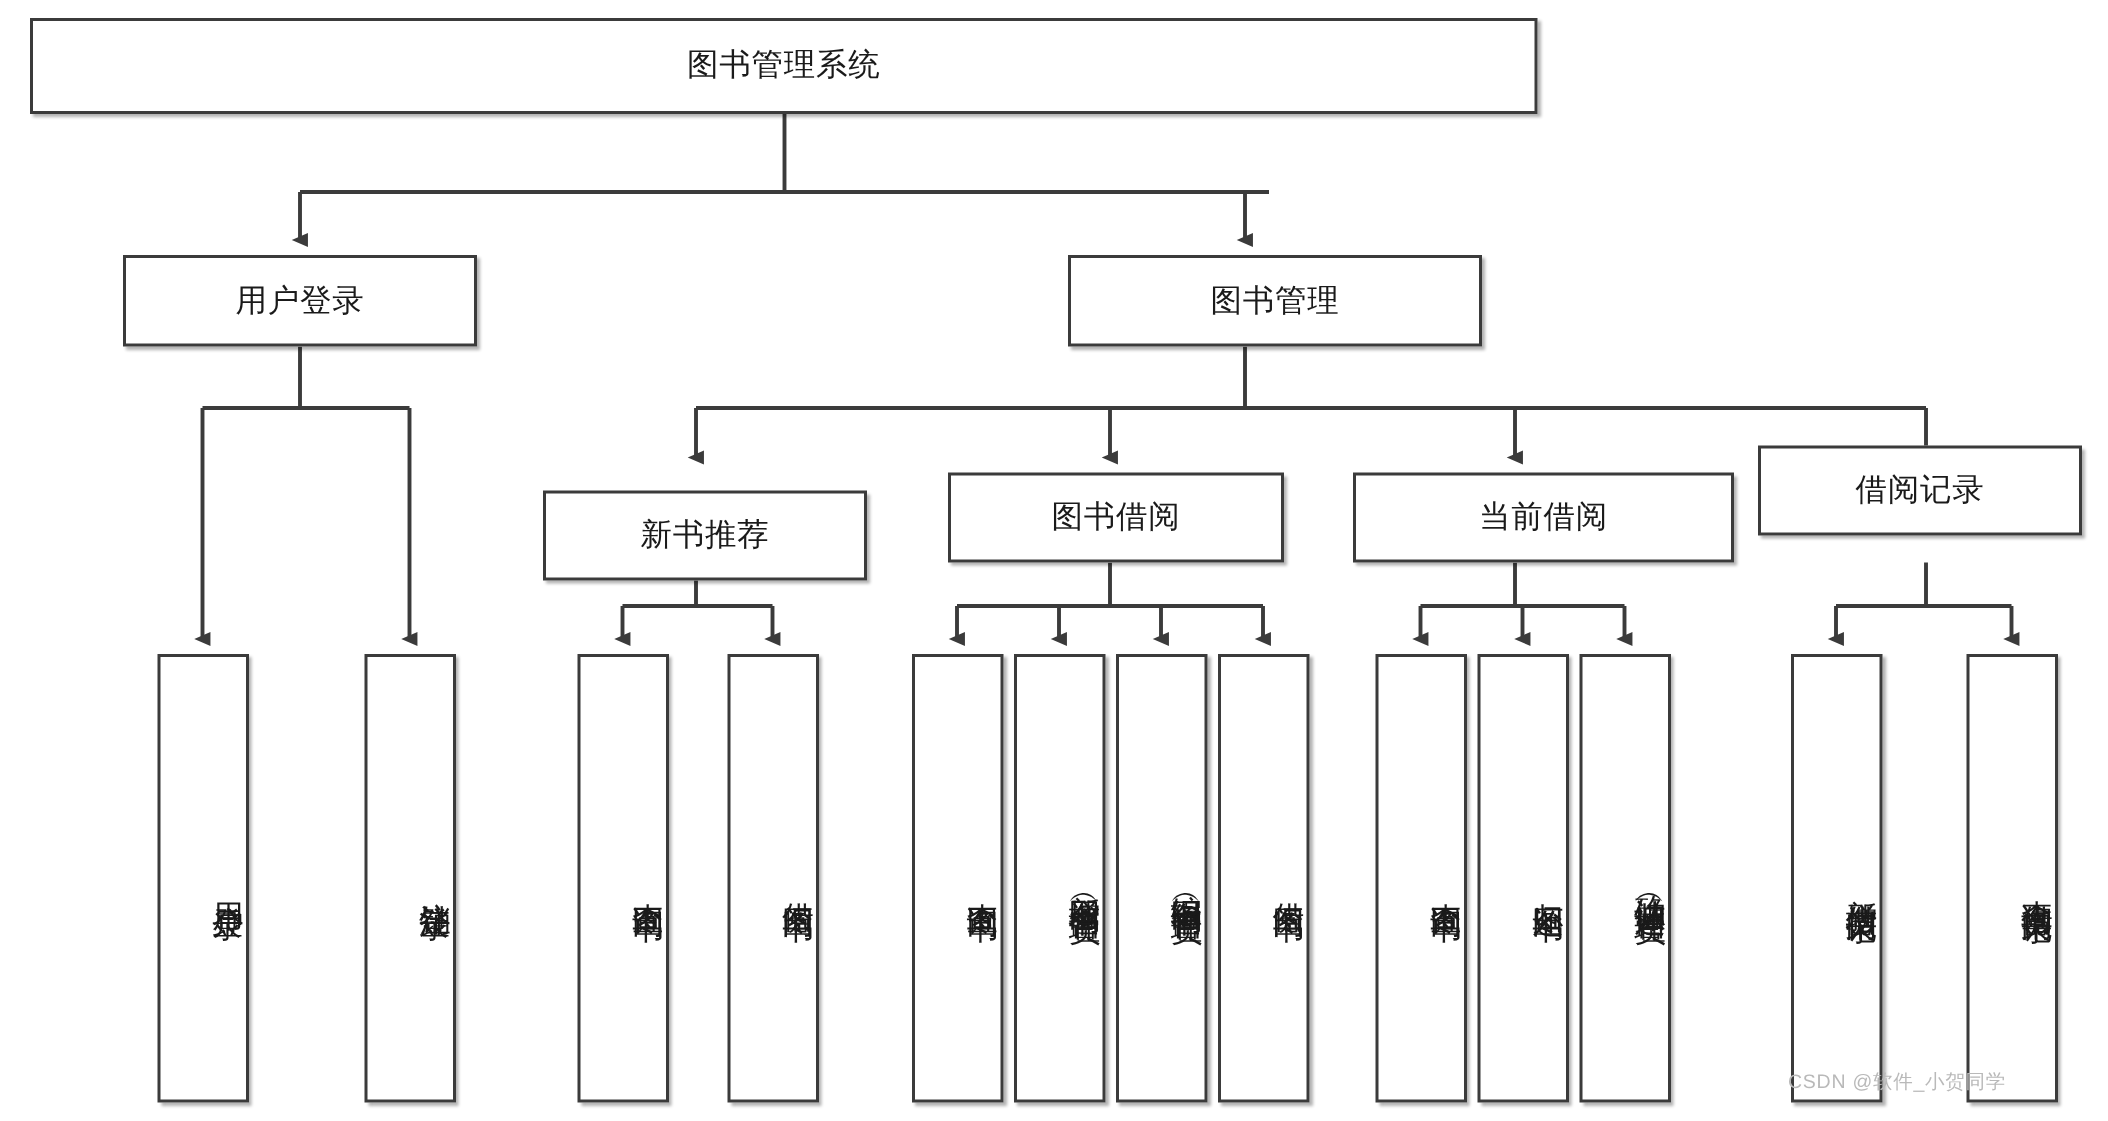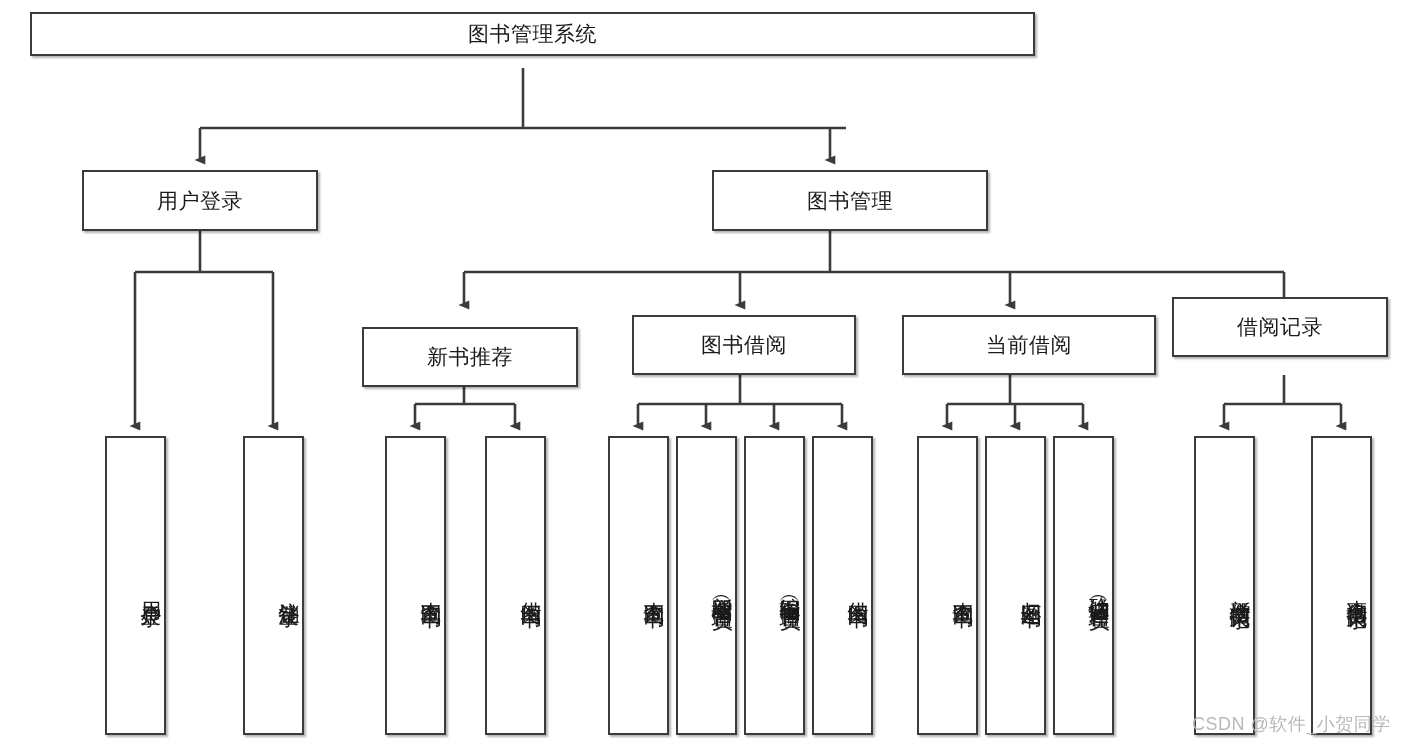--- a/index.html
+++ b/index.html
@@ -48,21 +48,21 @@
     writing-mode: vertical-rl;
     text-orientation: upright;
     letter-spacing: 2px;
     text-align: center;
     padding-top: 6px;
     align-items: flex-start;
     justify-content: center;
   }
   .watermark {
     position: absolute;
-    font-size: 18px;
+    font-size: 13px;
     color: #b9b9b9;
     white-space: nowrap;
     letter-spacing: 0.5px;
   }
 </style>
 </head>
 <body>
 
 <div id="canvas" style="background: rgb(255, 255, 255);">
 
@@ -110,21 +110,21 @@
       <path d="M1015,404 L1015,426" marker-end="url(#arrow)"></path>
       <path d="M1083,404 L1083,426" marker-end="url(#arrow)"></path>
 
       <path d="M1284,375 L1284,404"></path>
       <path d="M1224,404 L1341,404"></path>
       <path d="M1224,404 L1224,426" marker-end="url(#arrow)"></path>
       <path d="M1341,404 L1341,426" marker-end="url(#arrow)"></path>
     </g>
   </svg>
 
-  <div class="node node-h" id="node-root" style="left: 20px; top: 12px; width: 1005px; height: 44px; margin-left: 10px;">图书管理系统</div>
+  <div class="node node-h" id="node-root" style="left: 20px; top: 12px; width: 1005px; height: 64px;">图书管理系统</div>
 
   <div class="node node-h" id="node-l2-0" style="left: 82px; top: 170px; width: 236px; height: 61px;">用户登录</div>
   <div class="node node-h" id="node-l2-1" style="left: 712px; top: 170px; width: 276px; height: 61px;">图书管理</div>
 
   <div class="node node-h" id="node-l3-0" style="left: 362px; top: 315px; width: 216px; height: 60px; margin-top: 12px;">新书推荐</div>
   <div class="node node-h" id="node-l3-1" style="left: 632px; top: 315px; width: 224px; height: 60px;">图书借阅</div>
   <div class="node node-h" id="node-l3-2" style="left: 902px; top: 315px; width: 254px; height: 60px;">当前借阅</div>
   <div class="node node-h" id="node-l3-3" style="left: 1172px; top: 297px; width: 216px; height: 60px;">借阅记录</div>
 
   <div class="node node-v" id="node-leaf-0" style="left: 105px; top: 436px; width: 61px; height: 299px;">用户登录</div>

